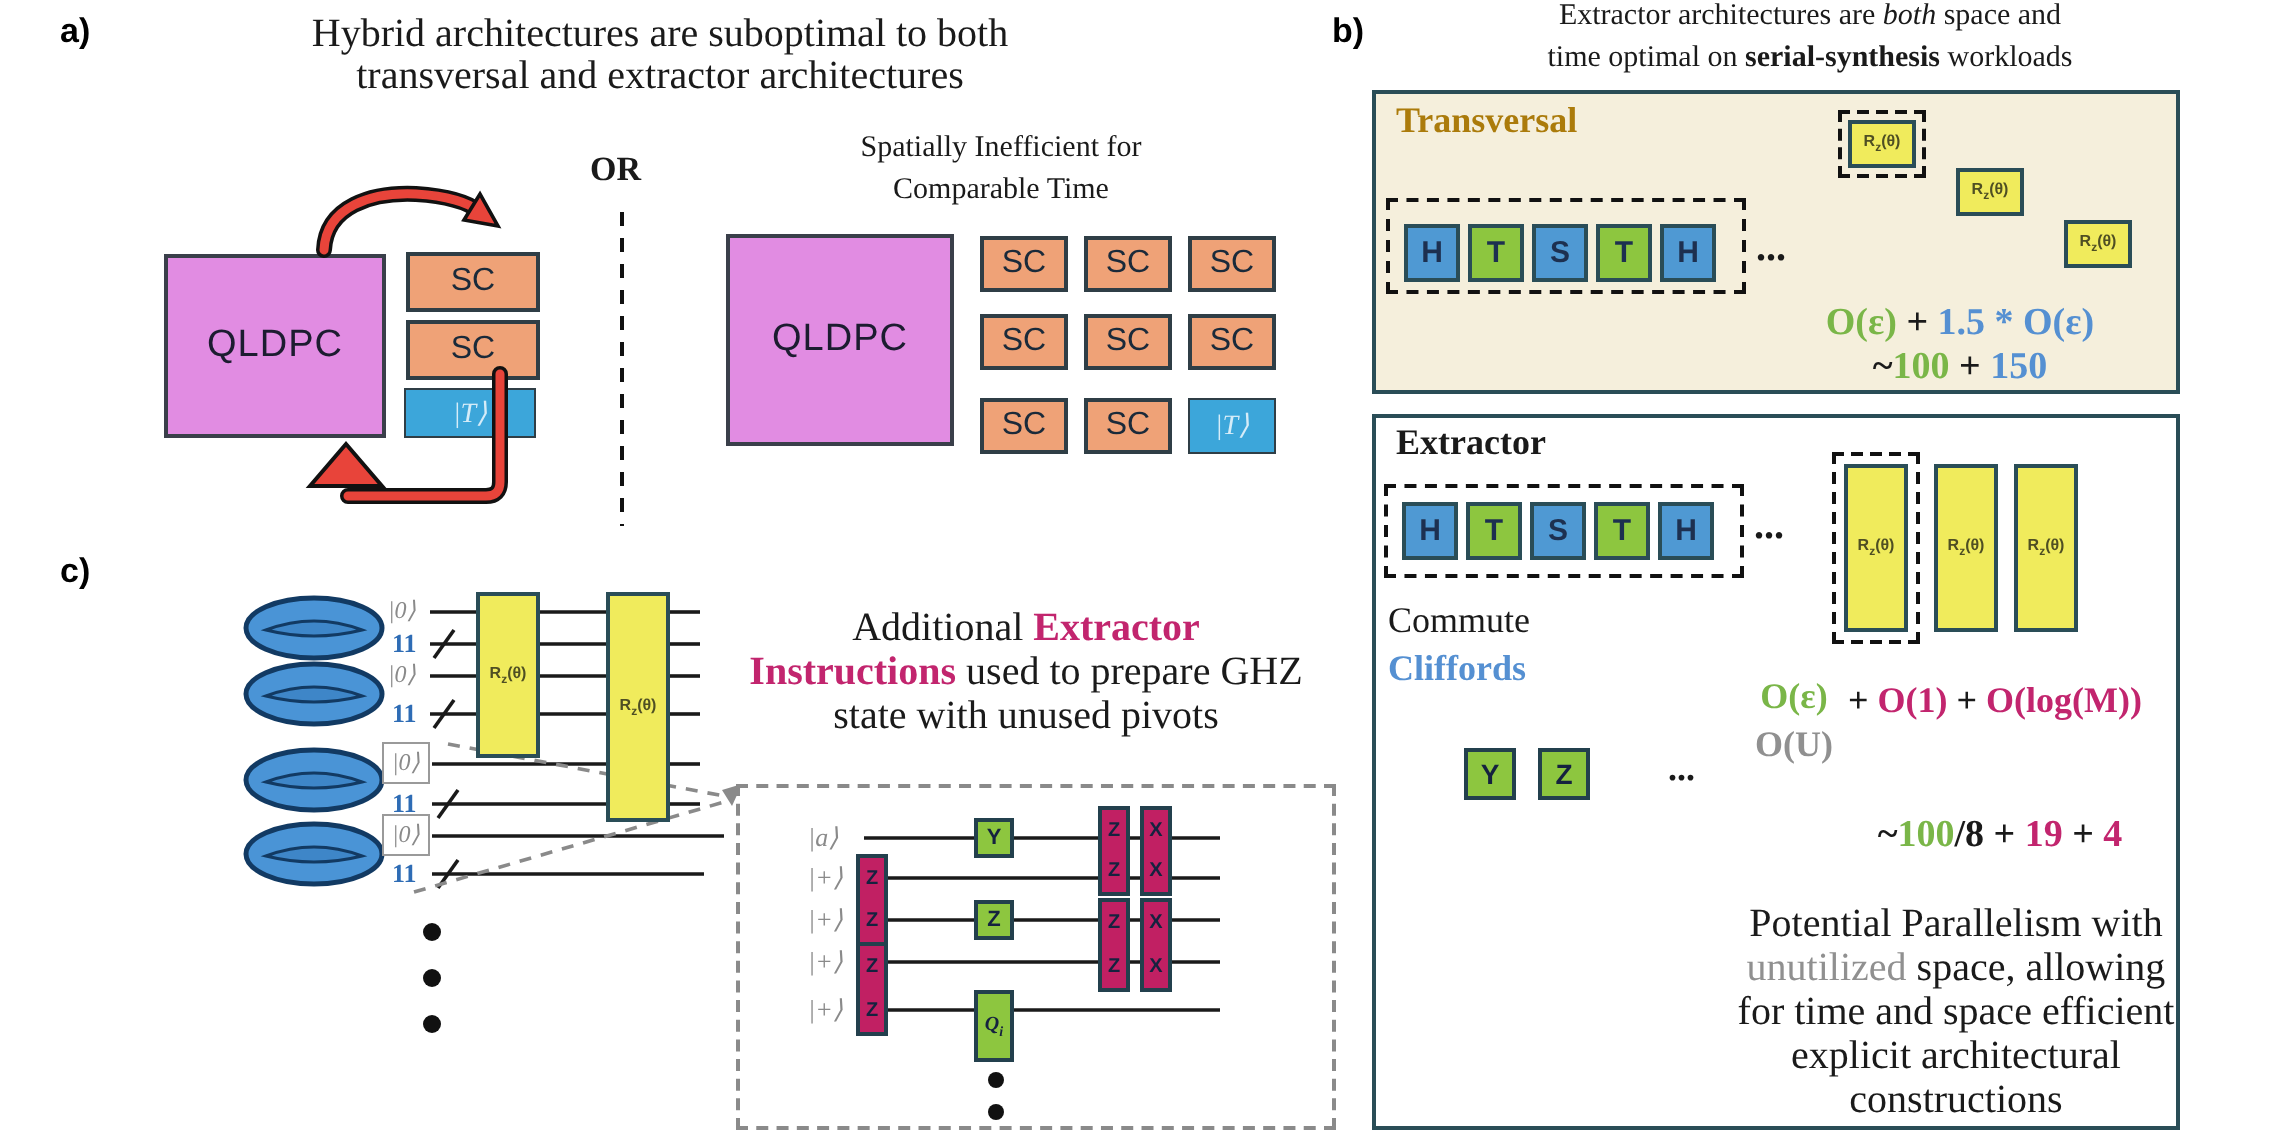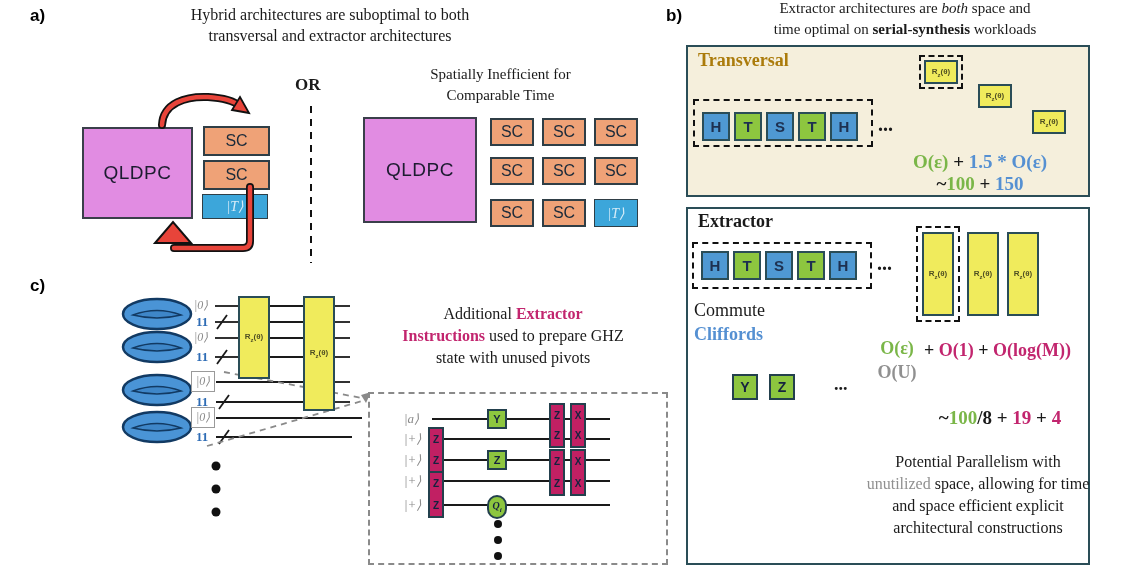--- a/index.html
+++ b/index.html
@@ -2,21 +2,21 @@
 <html><head>
 <meta charset="utf-8">
 <style>
   html,body{margin:0;padding:0;background:#fff;}
   #fig{position:relative;width:1140px;height:570px;background:#fff;overflow:hidden;
        font-family:"Liberation Serif",serif;color:#1a1a1a;}
   .abs{position:absolute;}
   .center{text-align:center;}
   .plabel{font-family:"Liberation Sans",sans-serif;font-weight:bold;font-size:17px;color:#000;}
   .serif15{font-size:15px;}
-  .serif16{font-size:16px;}
+  .serif16{font-size:20px;}
   svg{position:absolute;left:0;top:0;}
   
   .box{box-sizing:border-box;display:flex;align-items:center;justify-content:center;}
   .pink{background:#e18ce2;border:2px solid #3a3f4a;}
   .orange{background:#efa277;border:2px solid #2f3e46;}
   .cyanbox{background:#3ca6da;border:1.5px solid #2f3e46;}
   .qldpc-t{font-family:"Liberation Sans",sans-serif;font-size:19px;color:#1c1c30;letter-spacing:.5px;}
   .sc-t{font-family:"Liberation Sans",sans-serif;font-size:16px;color:#1a2a3a;}
   .ket-t{font-style:italic;color:#d6ecf8;font-size:14px;}
   
@@ -383,21 +383,21 @@
     <span>Z</span>
       <span>Z</span>
   </div>
 
   <div class="abs gsm" style="left:487px;top:409px;width:20px;height:20px;">
       <span>Y</span>
     </div>
   <div class="abs gsm" style="left:487px;top:450px;width:20px;height:20px;">
       <span>Z</span>
     </div>
-  <div class="abs gsm" style="left:487px;top:495px;width:20px;height:24px;font-family:'Liberation Serif',serif;font-style:italic;font-size:10px;border-radius:10px;">
+  <div class="abs gsm" style="left:487px;top:495px;width:20px;height:36px;font-family:'Liberation Serif',serif;font-style:italic;font-size:10px;">
     <span><span>Q</span><sub style="font-size:7px;">i</sub></span>
   </div>
 
   <div class="abs mbox" style="left:549px;top:403px;width:16px;height:45px;">
     <span>Z</span>
       <span>Z</span>
   </div>
   <div class="abs mbox" style="left:570px;top:403px;width:16px;height:45px;">
     <span>X</span>
       <span>X</span>

